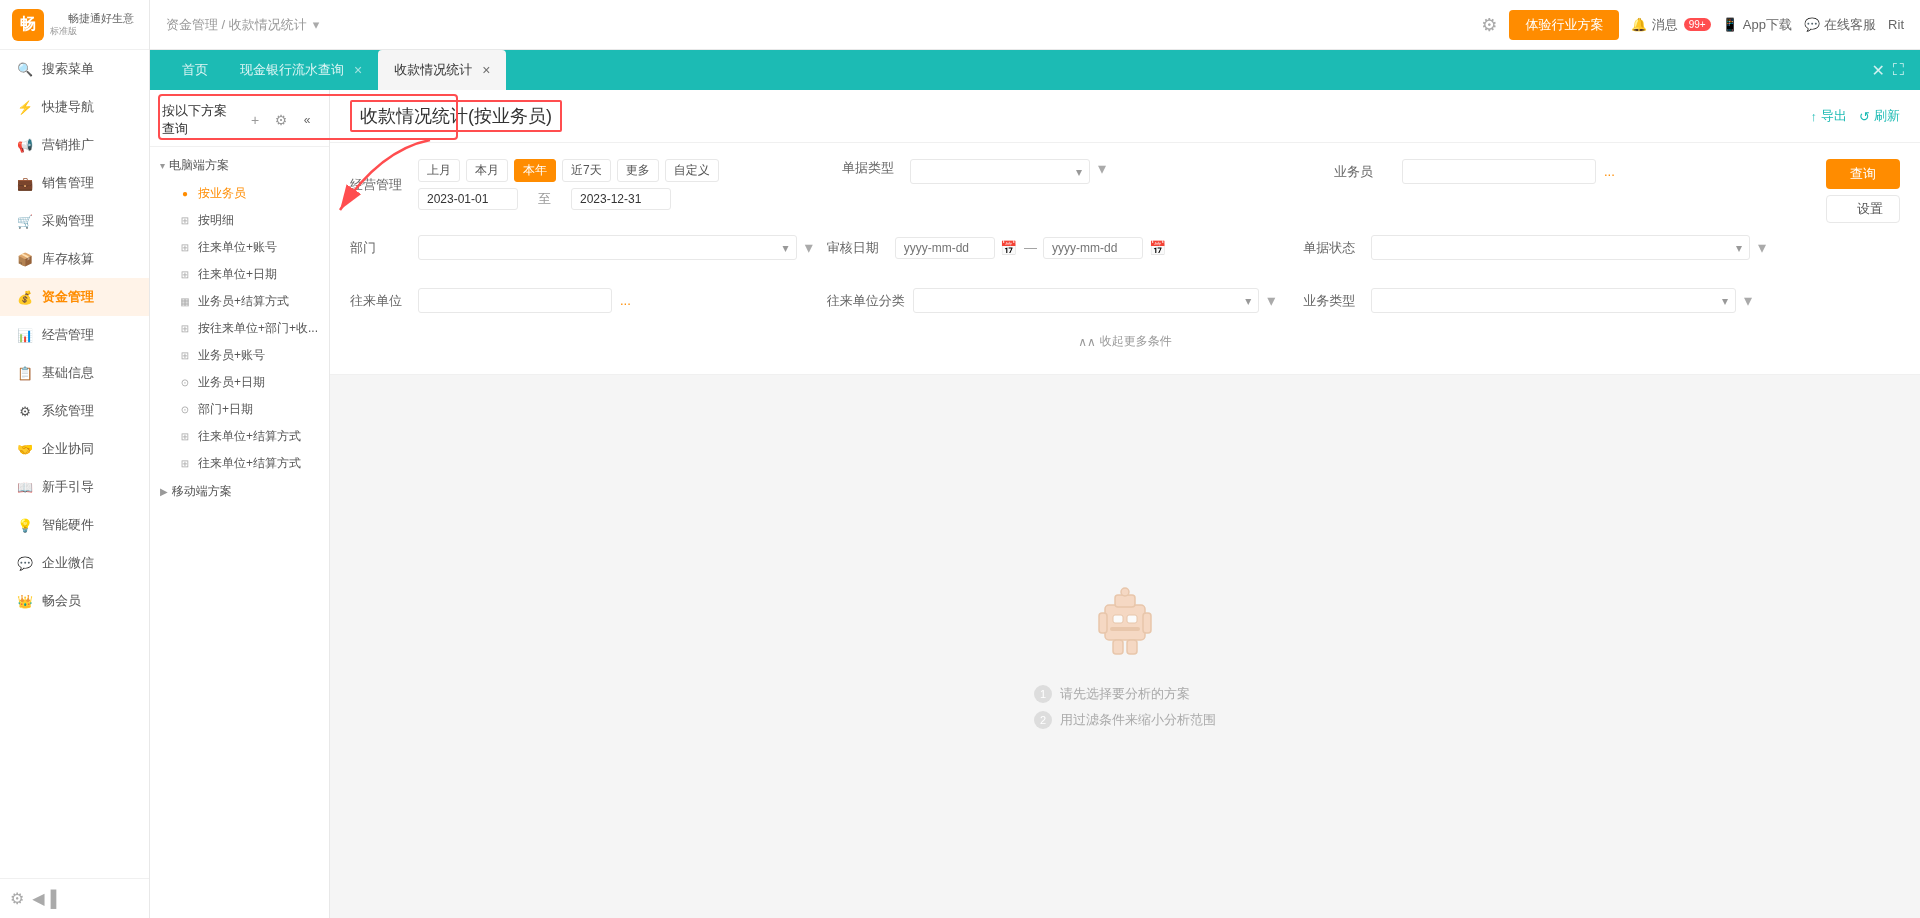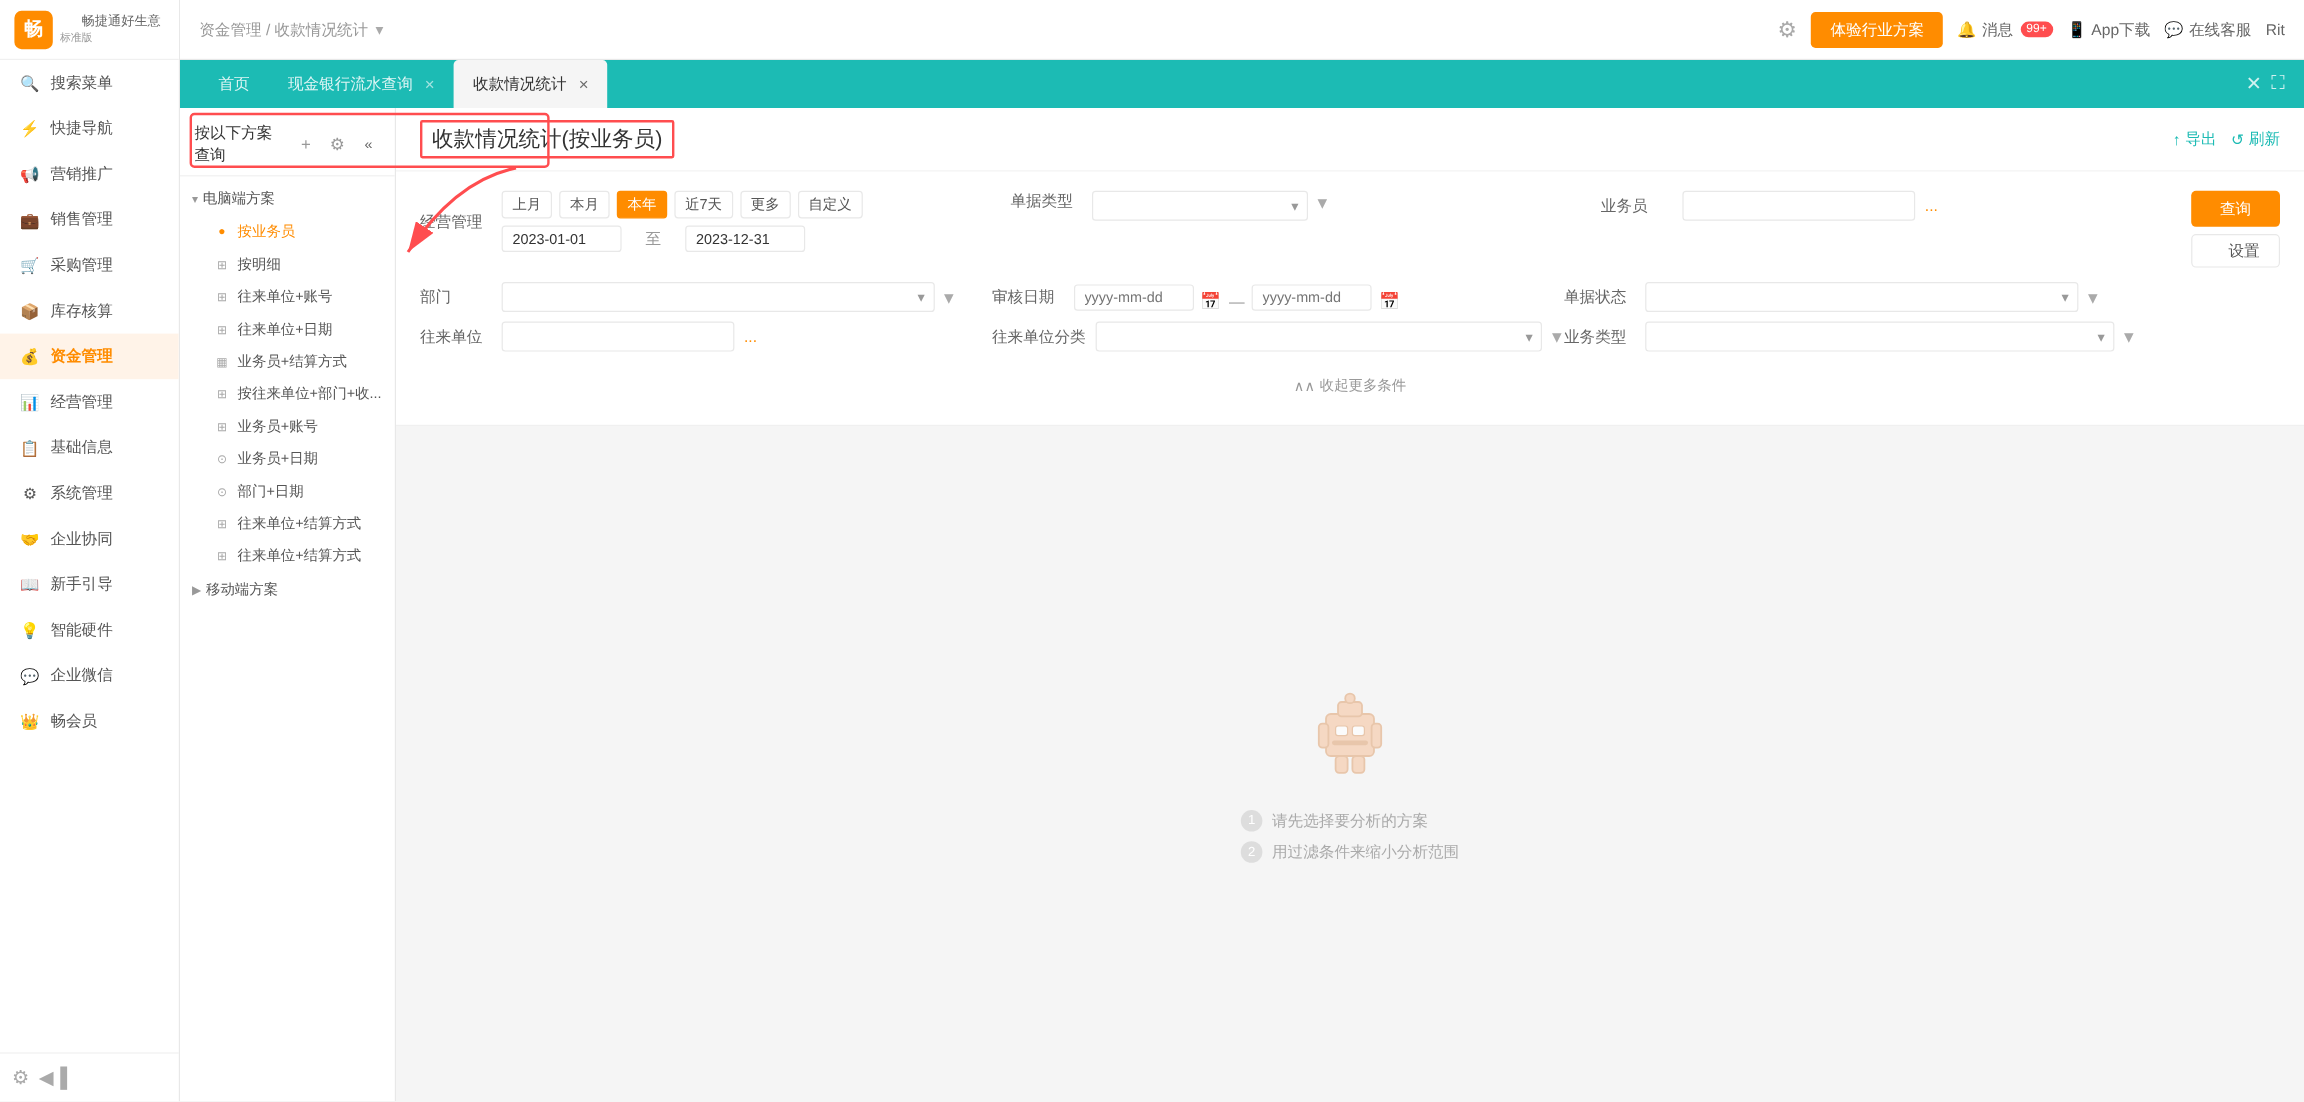--- a/index.html
+++ b/index.html
@@ -86,21 +86,21 @@
     .empty-area { flex: 1; display: flex; flex-direction: column; align-items: center; justify-content: center; background: #f5f5f5; }
     .empty-icon { width: 100px; height: 100px; margin-bottom: 20px; opacity: 0.6; }
     .empty-tips { display: flex; flex-direction: column; gap: 8px; }
     .empty-tip { display: flex; align-items: center; gap: 8px; color: #aaa; font-size: 13px; }
     .tip-num { width: 18px; height: 18px; background: #ddd; border-radius: 50%; display: flex; align-items: center; justify-content: center; font-size: 11px; color: #fff; flex-shrink: 0; }
 
     
     .highlight-box { position: absolute; top: 94px; left: 158px; width: 300px; height: 46px; border: 2px solid #ff4d4f; border-radius: 4px; pointer-events: none; z-index: 100; }
 
     
-    .audit-date-group { display: flex; align-items: flex-end; gap: 6px; }
+    .audit-date-group { display: flex; align-items: center; gap: 6px; }
     .audit-input { border: 1px solid #e8e8e8; border-radius: 3px; padding: 3px 8px; font-size: 12px; color: #999; width: 100px; }
     .audit-dash { color: #999; }
   </style>
 </head>
 <body>
 
 <div class="app-wrapper">
 
   <div class="sidebar">
     <div class="sidebar-logo">
@@ -349,21 +349,21 @@
               <span class="filter-label">业务员</span>
               <input class="filter-input" type="text" style="min-width: 120px;">
               <span class="filter-more-btn">...</span>
             </div>
             <div style="display:flex;flex-direction:column;gap:6px;">
               <button class="query-btn">查询</button>
               <button class="settings-btn">设置</button>
             </div>
           </div>
 
-          <div style="display:flex;align-items:center;gap:32px;margin-bottom:8px;">
+          <div style="display:flex;align-items:center;gap:14px;margin-bottom:28px;">
             <div style="display:flex;align-items:center;gap:8px;flex:1;">
               <span class="filter-label">部门</span>
               <div class="filter-select-wrapper" style="flex:1;">
                 <select class="filter-select" style="width:100%;min-width:160px;">
                   <option></option>
                 </select>
               </div>
               <span style="color:#aaa;cursor:pointer;font-size:16px;">▾</span>
             </div>
             <div style="display:flex;align-items:center;gap:8px;flex:1;">
@@ -381,21 +381,21 @@
               <div class="filter-select-wrapper" style="flex:1;">
                 <select class="filter-select" style="width:100%;min-width:160px;">
                   <option></option>
                 </select>
               </div>
               <span style="color:#aaa;cursor:pointer;font-size:16px;">▾</span>
             </div>
             <div style="flex:0 0 auto;width:120px;"></div>
           </div>
 
-          <div style="display:flex;align-items:center;gap:2px;margin-bottom:12px;">
+          <div style="display:flex;align-items:center;gap:28px;margin-bottom:12px;">
             <div style="display:flex;align-items:center;gap:8px;flex:1;">
               <span class="filter-label">往来单位</span>
               <input class="filter-input" type="text" style="min-width: 120px;">
               <span class="filter-more-btn">...</span>
             </div>
             <div style="display:flex;align-items:center;gap:8px;flex:1;">
               <span class="filter-label">往来单位分类</span>
               <div class="filter-select-wrapper" style="flex:1;">
                 <select class="filter-select" style="width:100%;min-width:140px;">
                   <option></option>

